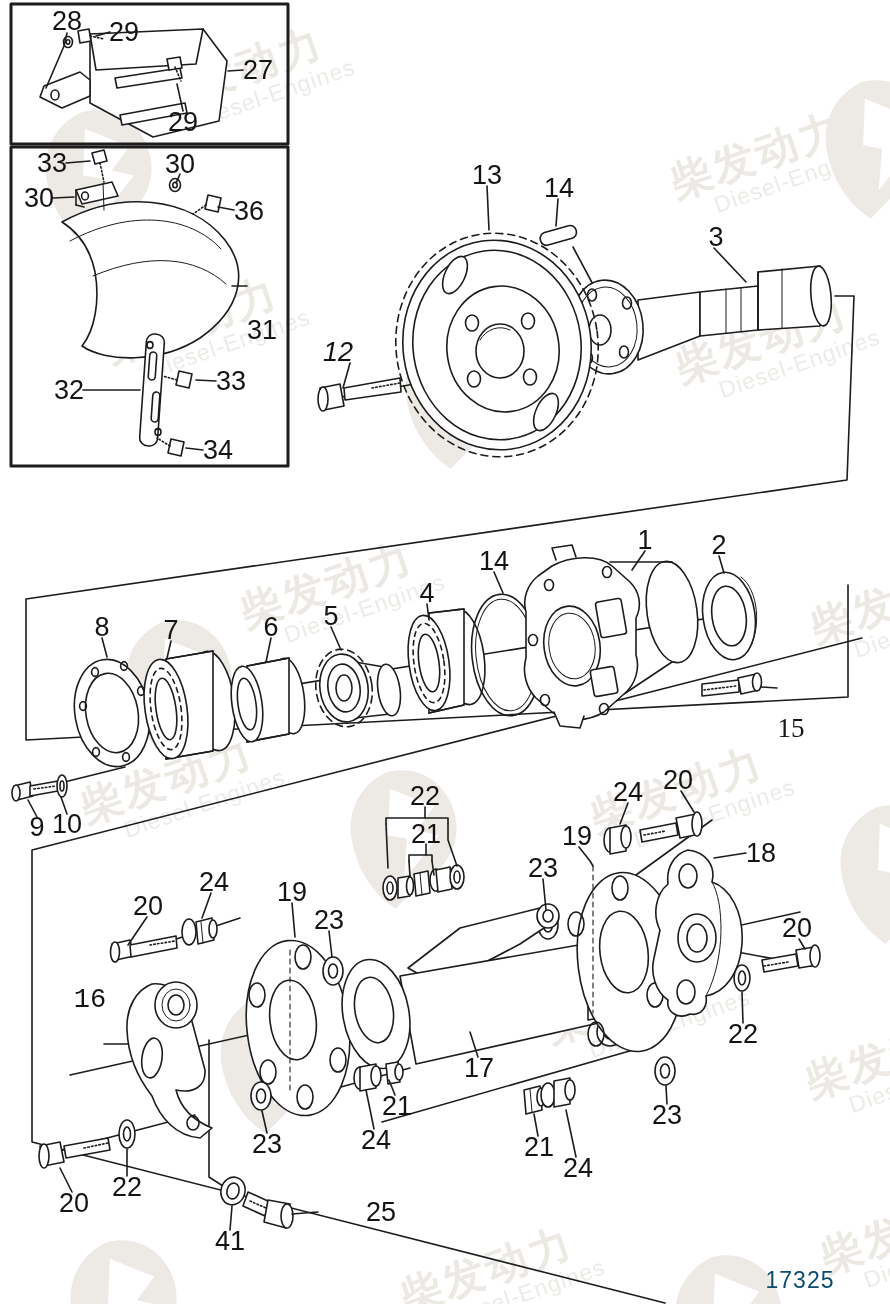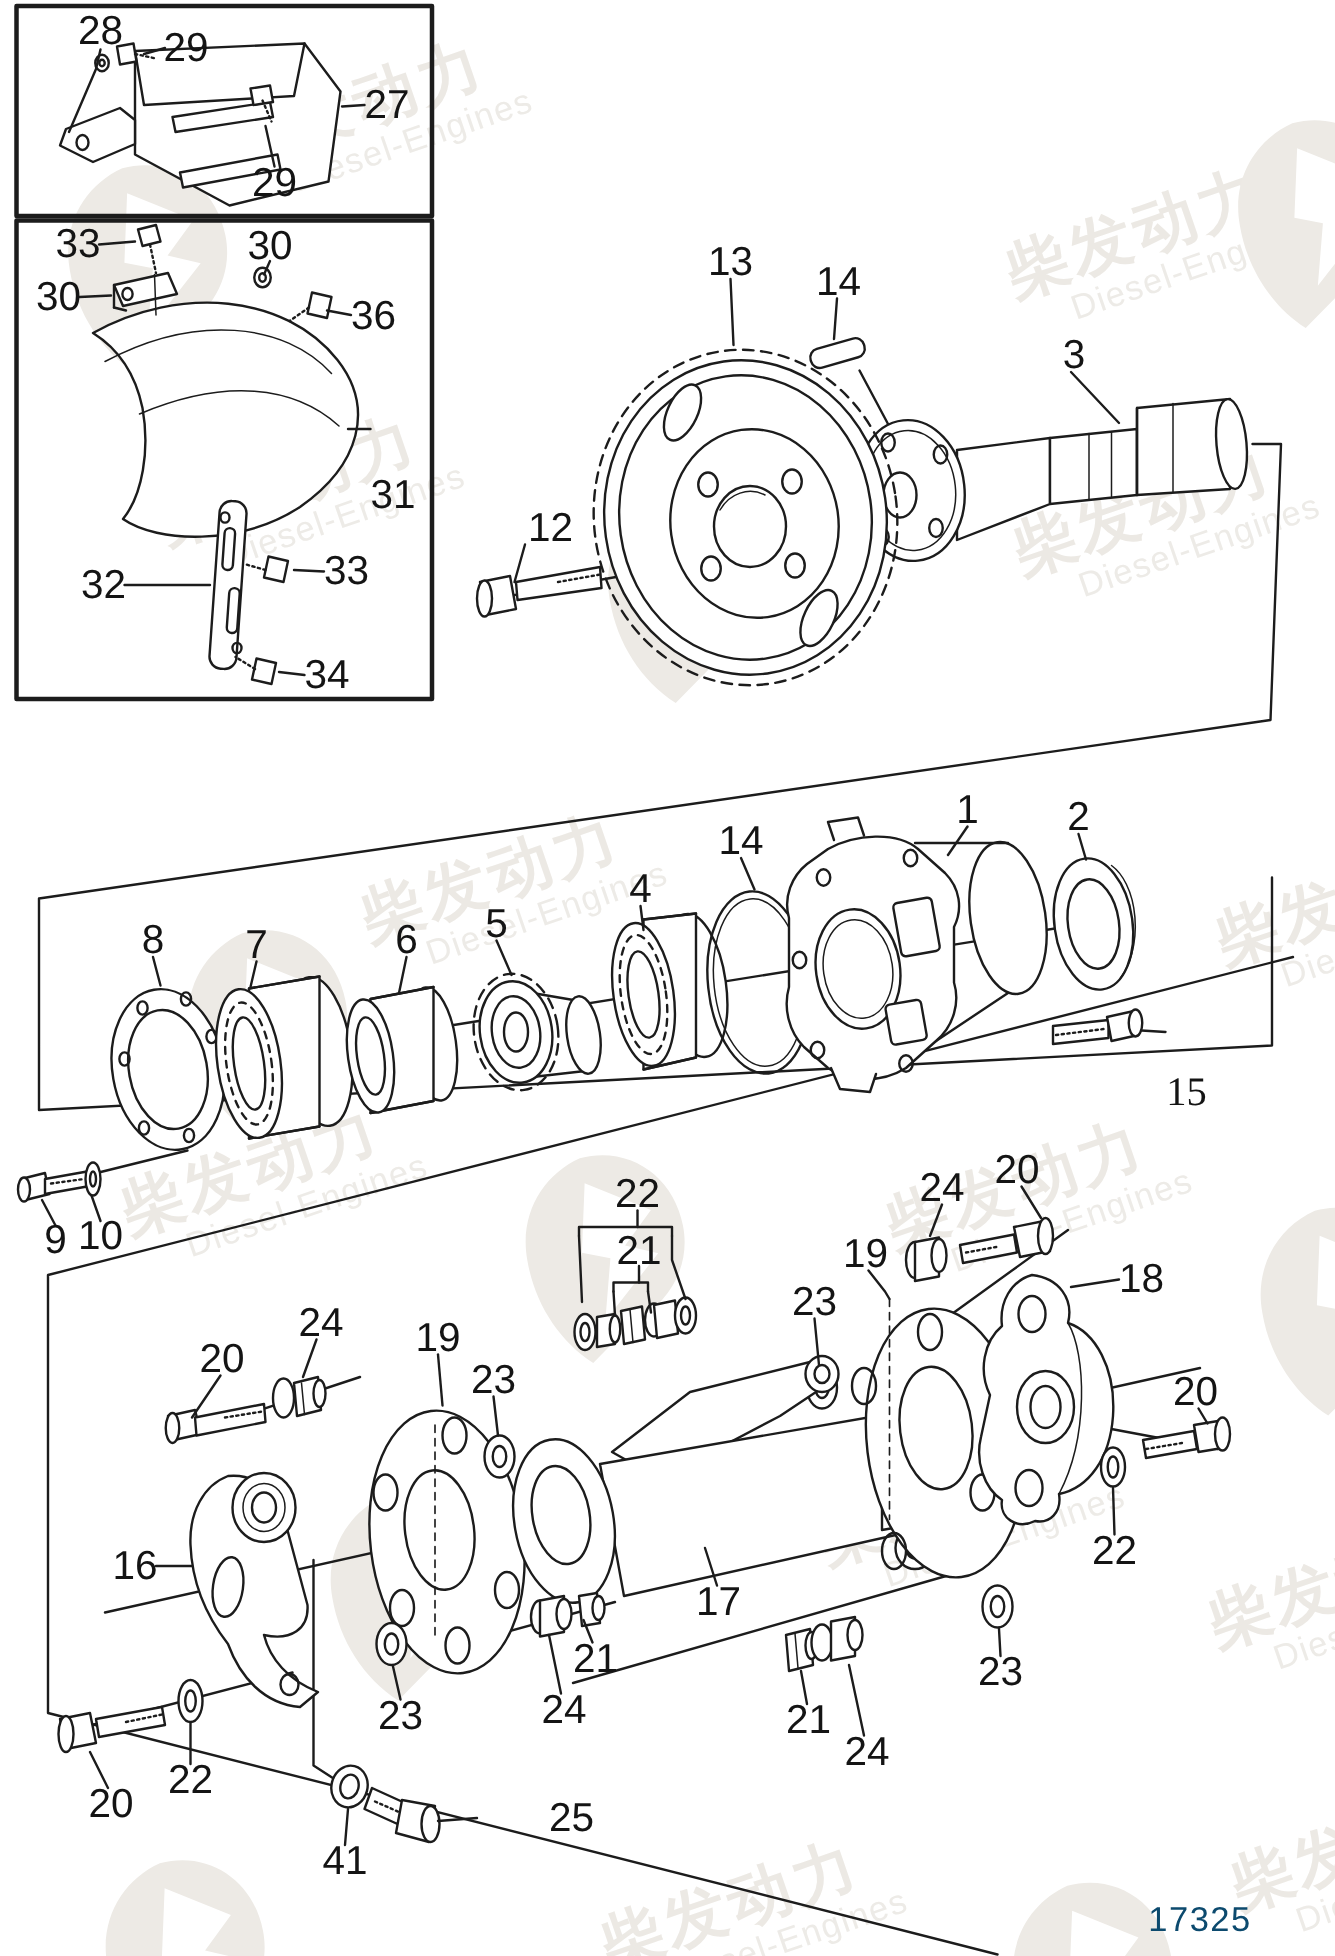--- a/index.html
+++ b/index.html
@@ -527,21 +527,21 @@
       <div class="co" style="left: 180px; top: 164px;">30</div>
       <div class="co" style="left: 39px; top: 198px;">30</div>
       <div class="co" style="left: 249px; top: 211px;">36</div>
       <div class="co" style="left: 262px; top: 286px; margin-top: 44px;">31</div>
       <div class="co" style="left: 69px; top: 390px;">32</div>
       <div class="co" style="left: 231px; top: 381px;">33</div>
       <div class="co" style="left: 218px; top: 450px;">34</div>
       <div class="co" style="left: 487px; top: 175px;">13</div>
       <div class="co" style="left: 559px; top: 188px;">14</div>
       <div class="co" style="left: 716px; top: 237px;">3</div>
-      <div class="co" style="left: 367px; top: 352px;">12</div>
+      <div class="co" style="left: 338px; top: 352px; font-style: italic;">12</div>
       <div class="co" style="left: 102px; top: 627px;">8</div>
       <div class="co" style="left: 171px; top: 630px;">7</div>
       <div class="co" style="left: 271px; top: 627px;">6</div>
       <div class="co" style="left: 331px; top: 616px;">5</div>
       <div class="co" style="left: 427px; top: 593px;">4</div>
       <div class="co" style="left: 494px; top: 561px;">14</div>
       <div class="co" style="left: 645px; top: 540px;">1</div>
       <div class="co" style="left: 719px; top: 545px;">2</div>
       <div class="co" style="left: 791px; top: 728px; font-family: Liberation Serif, serif;">15</div>
       <div class="co" style="left: 37px; top: 827px;">9</div>
@@ -549,21 +549,21 @@
       <div class="co" style="left: 425px; top: 796px;">22</div>
       <div class="co" style="left: 426px; top: 834px;">21</div>
       <div class="co" style="left: 628px; top: 792px;">24</div>
       <div class="co" style="left: 678px; top: 780px;">20</div>
       <div class="co" style="left: 577px; top: 836px;">19</div>
       <div class="co" style="left: 543px; top: 868px;">23</div>
       <div class="co" style="left: 761px; top: 853px;">18</div>
       <div class="co" style="left: 797px; top: 928px;">20</div>
       <div class="co" style="left: 743px; top: 1034px;">22</div>
       <div class="co" style="left: 667px; top: 1115px;">23</div>
-      <div class="co" style="left: 90px; top: 1044px;">16</div>
+      <div class="co" style="left: 90px; top: 1000px; font-family: Liberation Mono, monospace;">16</div>
       <div class="co" style="left: 148px; top: 906px;">20</div>
       <div class="co" style="left: 214px; top: 882px;">24</div>
       <div class="co" style="left: 292px; top: 892px;">19</div>
       <div class="co" style="left: 329px; top: 920px;">23</div>
       <div class="co" style="left: 397px; top: 1106px;">21</div>
       <div class="co" style="left: 376px; top: 1140px;">24</div>
       <div class="co" style="left: 267px; top: 1144px;">23</div>
       <div class="co" style="left: 479px; top: 1068px;">17</div>
       <div class="co" style="left: 539px; top: 1147px;">21</div>
       <div class="co" style="left: 578px; top: 1168px;">24</div>

